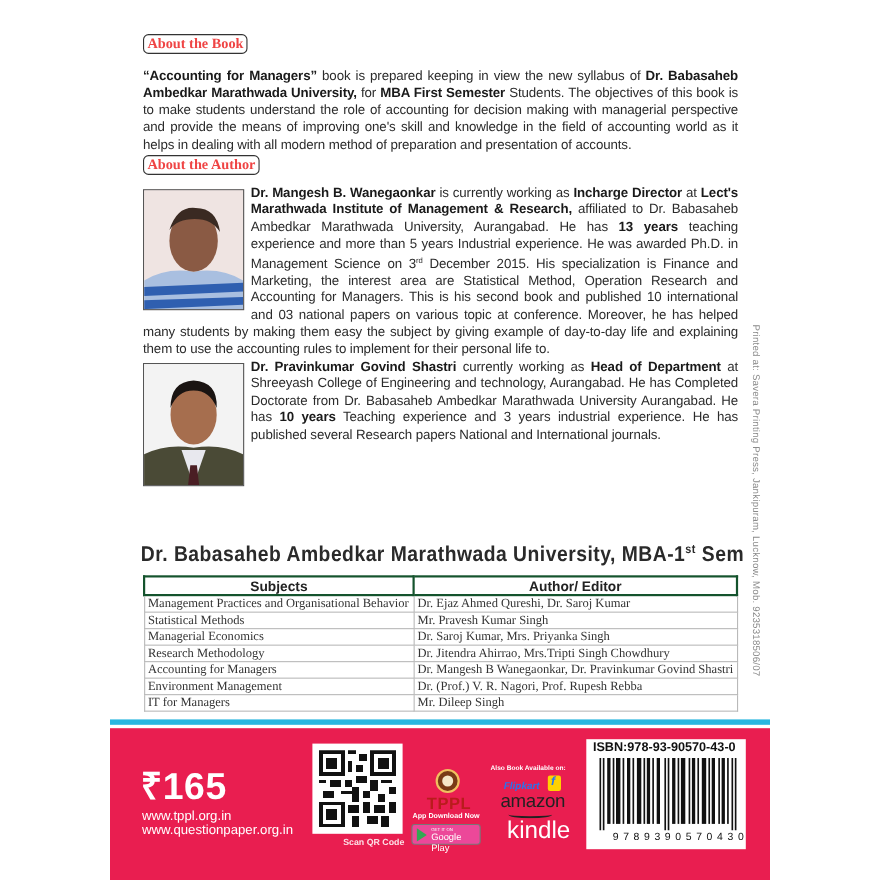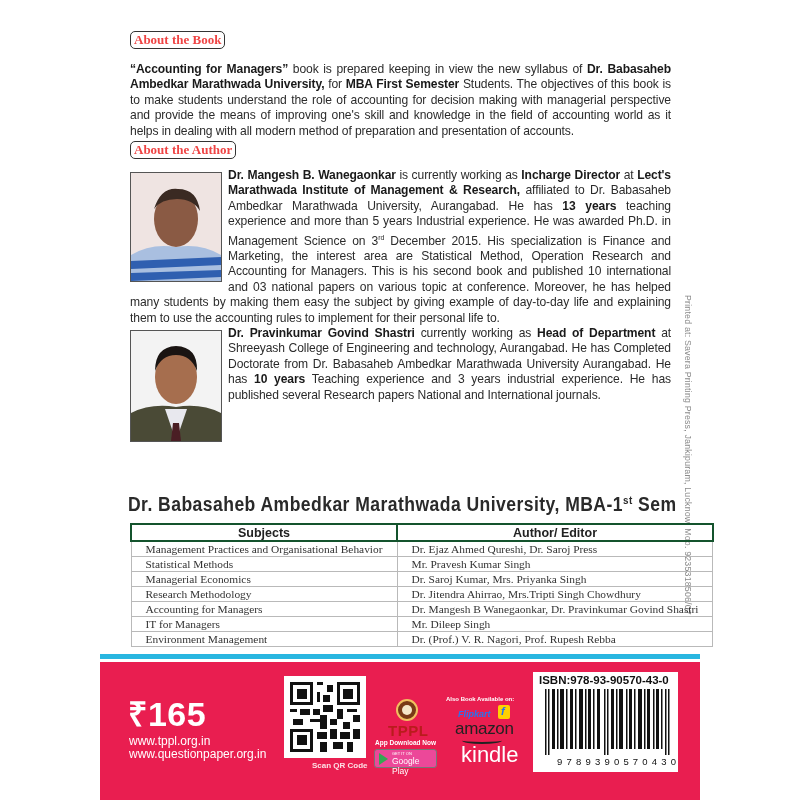--- a/index.html
+++ b/index.html
@@ -22,21 +22,21 @@
   #author1-para .float-pad { float:left; width:98px; height:122px; }
   #author2-para { top:326px; left:228px; width:443px; }
 
   .side-print { position:absolute; left:679px; top:295px; width:340px; height:14px; transform-origin:0 0; transform:rotate(90deg) translate(0,-14px); font-size:8.8px; color:#8a8a8a; white-space:nowrap; letter-spacing:0.2px; }
 
   #univ-title { position:absolute; left:128px; top:493px; width:545px; font-family:"Liberation Sans", sans-serif; font-weight:bold; font-size:19.5px; color:#2a2a2a; letter-spacing:0.5px; transform:scaleX(0.9); transform-origin:0 0; white-space:nowrap; }
   #univ-title sup { font-size:11px; }
 
   table.subj { position:absolute; left:130px; top:523px; width:541px; border-collapse:collapse; font-family:"Liberation Serif", serif; font-size:11.4px; color:#333; }
   table.subj th { font-family:"Liberation Sans", sans-serif; font-weight:bold; font-size:12.5px; color:#222; border:2px solid #14532d; height:15px; padding:0; transform:none; }
-  table.subj td { border:1px solid #b9b9b9; height:14px; padding:0 14px; white-space:nowrap; line-height:14px; }
+  table.subj td { border:1px solid #b9b9b9; height:14px; padding:0 3px; white-space:nowrap; line-height:14px; }
   table.subj td:first-child { width:244px; }
 
   .stripe-blue { position:absolute; left:100px; top:654px; width:600px; height:5px; background:#29b6e0; }
   .stripe-white { position:absolute; left:100px; top:659px; width:600px; height:3px; background:#fff; }
   .band { position:absolute; left:100px; top:662px; width:600px; height:138px; background:#e91e50; }
 
   #price { position:absolute; left:128px; top:690px; font-weight:bold; font-size:34px; color:#fff; letter-spacing:0.5px; }
   .url { position:absolute; left:129px; font-size:12px; color:#fff; line-height:13px; }
   #url1 { top:735px; }
   #url2 { top:748px; }
@@ -111,45 +111,45 @@
   <table class="subj">
     <thead>
       <tr>
         <th>Subjects</th>
         <th>Author/ Editor</th>
       </tr>
     </thead>
     <tbody>
       <tr>
           <td>Management Practices and Organisational Behavior</td>
-          <td>Dr. Ejaz Ahmed Qureshi, Dr. Saroj Press</td>
+          <td>Dr. Ejaz Ahmed Qureshi, Dr. Saroj Kumar</td>
         </tr>
       <tr>
           <td>Statistical Methods</td>
           <td>Mr. Pravesh Kumar Singh</td>
         </tr>
       <tr>
           <td>Managerial Economics</td>
           <td>Dr. Saroj Kumar, Mrs. Priyanka Singh</td>
         </tr>
       <tr>
           <td>Research Methodology</td>
           <td>Dr. Jitendra Ahirrao, Mrs.Tripti Singh Chowdhury</td>
         </tr>
       <tr>
           <td>Accounting for Managers</td>
           <td>Dr. Mangesh B Wanegaonkar, Dr. Pravinkumar Govind Shastri</td>
         </tr>
       <tr>
+          <td>Environment Management</td>
+          <td>Dr. (Prof.) V. R.  Nagori, Prof. Rupesh  Rebba</td>
+        </tr>
+      <tr>
           <td>IT for Managers</td>
           <td>Mr. Dileep Singh</td>
-        </tr>
-      <tr>
-          <td>Environment Management</td>
-          <td>Dr. (Prof.) V. R.  Nagori, Prof. Rupesh  Rebba</td>
         </tr>
     </tbody>
   </table>
 
   <div class="stripe-blue"></div>
   <div class="stripe-white"></div>
 
   <div class="band"></div>
 
   <div id="price">₹165</div>

